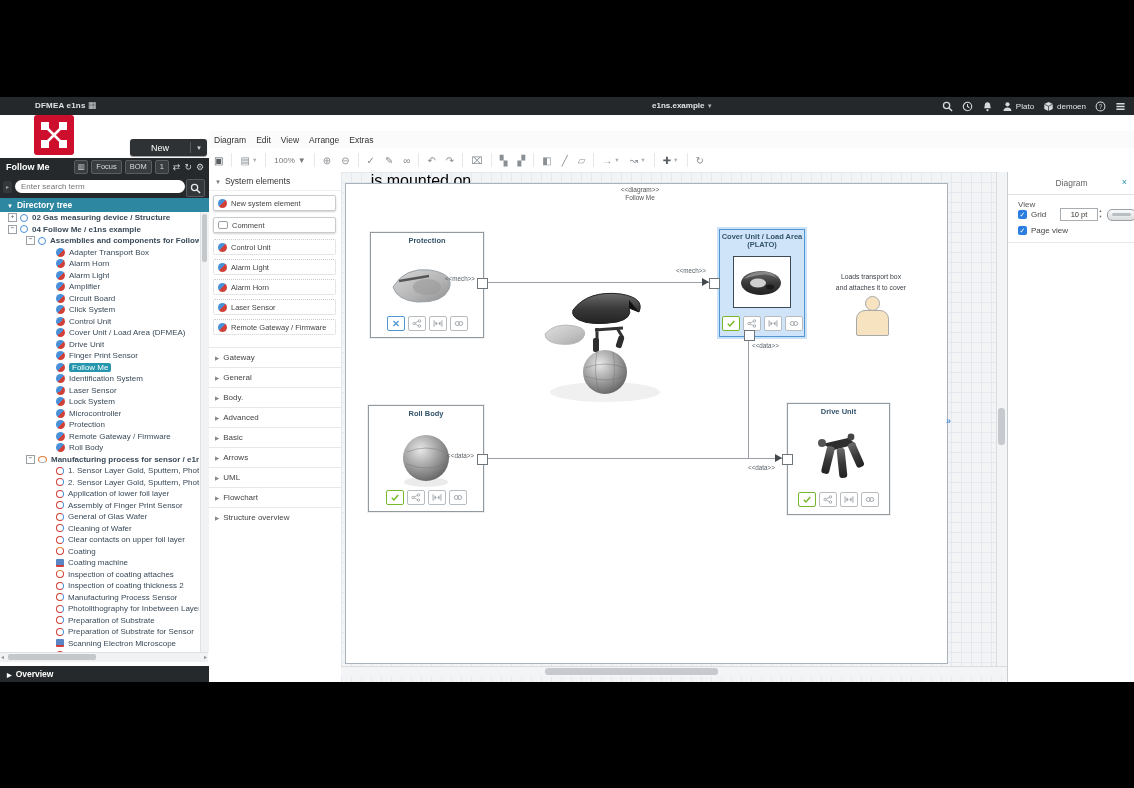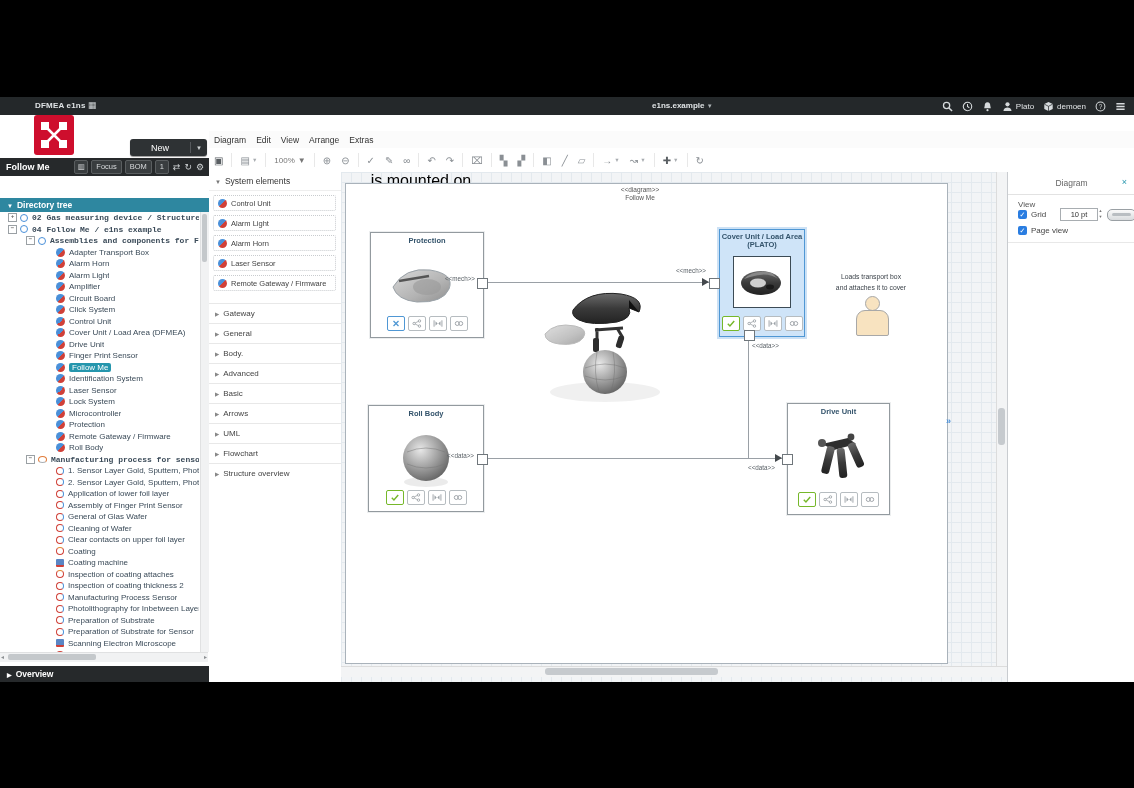--- a/index.html
+++ b/index.html
@@ -38,21 +38,21 @@
   .searchrow input{position:absolute;left:15px;top:4px;width:158px;height:13px;border:none;border-radius:7px;
                    font-size:8px;padding:0 6px;color:#444;background:#fff;outline:none;}
   .searchrow .mag{position:absolute;right:4px;top:3px;width:17px;height:16px;background:#333739;border:1px solid #55595b;
                   border-radius:2px;display:flex;align-items:center;justify-content:center;color:#e8eaec;}
   .treehdr{position:absolute;left:0;top:83px;width:209px;height:14px;background:#2e87a0;color:#fff;
            font-size:8.5px;font-weight:bold;line-height:14px;}
   .treehdr .c{font-size:6px;margin:0 4px 0 7px;}
   .tree{position:absolute;left:0;top:97px;width:199px;height:440px;overflow:hidden;background:#fff;}
   .trow{position:relative;height:11.5px;display:flex;align-items:center;white-space:nowrap;
         font-size:8px;color:#3a4a58;padding-left:calc(8px + var(--depth,0)*18px);}
-  .trow.bold{font-weight:bold;font-family:Liberation Mono, monospace;}
+  .trow.bold{font-weight:bold;}
   .texp{width:7px;height:7px;border:1px solid #9aa0a4;background:#fff;color:#666;font-size:6px;line-height:5px;
         text-align:center;margin-right:3px;flex:0 0 auto;}
   .tico{width:9px;height:9px;margin-right:4px;flex:0 0 auto;border-radius:50%;}
   .tlab{overflow:hidden;text-overflow:clip;}
   .trow.selected .tlab{background:#2596ad;color:#fff;padding:0 3px;border-radius:2px;}
   .ic-struct{border:1.5px solid #4a90d9;width:6px;height:6px;}
   .ic-elem{background:conic-gradient(from 45deg,#d04038 0 50%,#4a90d9 50% 100%);}
   .ic-proc{width:6px;height:6px;border:1.5px solid #d04038;border-right-color:#4a90d9;}
   .ic-procx{width:6px;height:6px;border:1.5px solid #d04038;border-top-color:#e28a33;}
   .ic-prochead{width:7px;height:5px;border:1.5px solid #e07b39;border-bottom-color:#aab0b5;border-radius:50%;}
@@ -274,20 +274,29 @@
     <div class="fmbar">
       <span class="ttl">Follow Me</span>
       <span class="fm-btn fm-sq">▥</span>
       <span class="fm-btn">Focus</span>
       <span class="fm-btn">BOM</span>
       <span class="fm-btn fm-sq">1</span>
       <span class="fm-ic">⇄</span>
       <span class="fm-ic">↻</span>
       <span class="fm-ic" style="margin-right:5px">⚙</span>
     </div>
+    <div class="searchrow">
+      <span class="mini">▸</span>
+      <input placeholder="Enter search term" style="">
+      <span class="mag">
+            <svg width="11" height="11">
+              <use href="#sy-search"></use>
+            </svg>
+          </span>
+    </div>
     <div class="treehdr"><span class="c">▼</span><span>Directory tree</span></div>
 
     <div class="tree">
       <div class="trow bold" style="--depth: 0;">
           <span class="texp">+</span>
           <span class="tico ic-struct"></span>
           <span class="tlab">02 Gas measuring device / Structure</span>
         </div>
           <div class="trow bold" style="--depth: 0;">
           <span class="texp">−</span>
@@ -531,20 +540,30 @@
       <span class="tbtn">→<span class="cr">▼</span></span>
       <span class="tbtn">↝<span class="cr">▼</span></span>
       <span class="tsep"></span>
       <span class="tbtn" style="color:#5a5f63">✚<span class="cr">▼</span></span>
       <span class="tsep"></span>
       <span class="tbtn">↻</span>
     </div>
 
     <div class="palette">
       <div class="pal-hdr"><span class="c">▼</span><span>System elements</span></div>
+      <div>
+        <div class="pal-btn">
+            <span class="tico ic-elem"></span>
+            <span>New system element</span>
+          </div>
+            <div class="pal-btn">
+            <span class="tico ic-comment"></span>
+            <span>Comment</span>
+          </div>
+      </div>
       <div>
         <div class="pal-btn dashed">
             <span class="tico ic-elem"></span>
             <span>Control Unit</span>
           </div>
             <div class="pal-btn dashed">
             <span class="tico ic-elem"></span>
             <span>Alarm Light</span>
           </div>
             <div class="pal-btn dashed">

